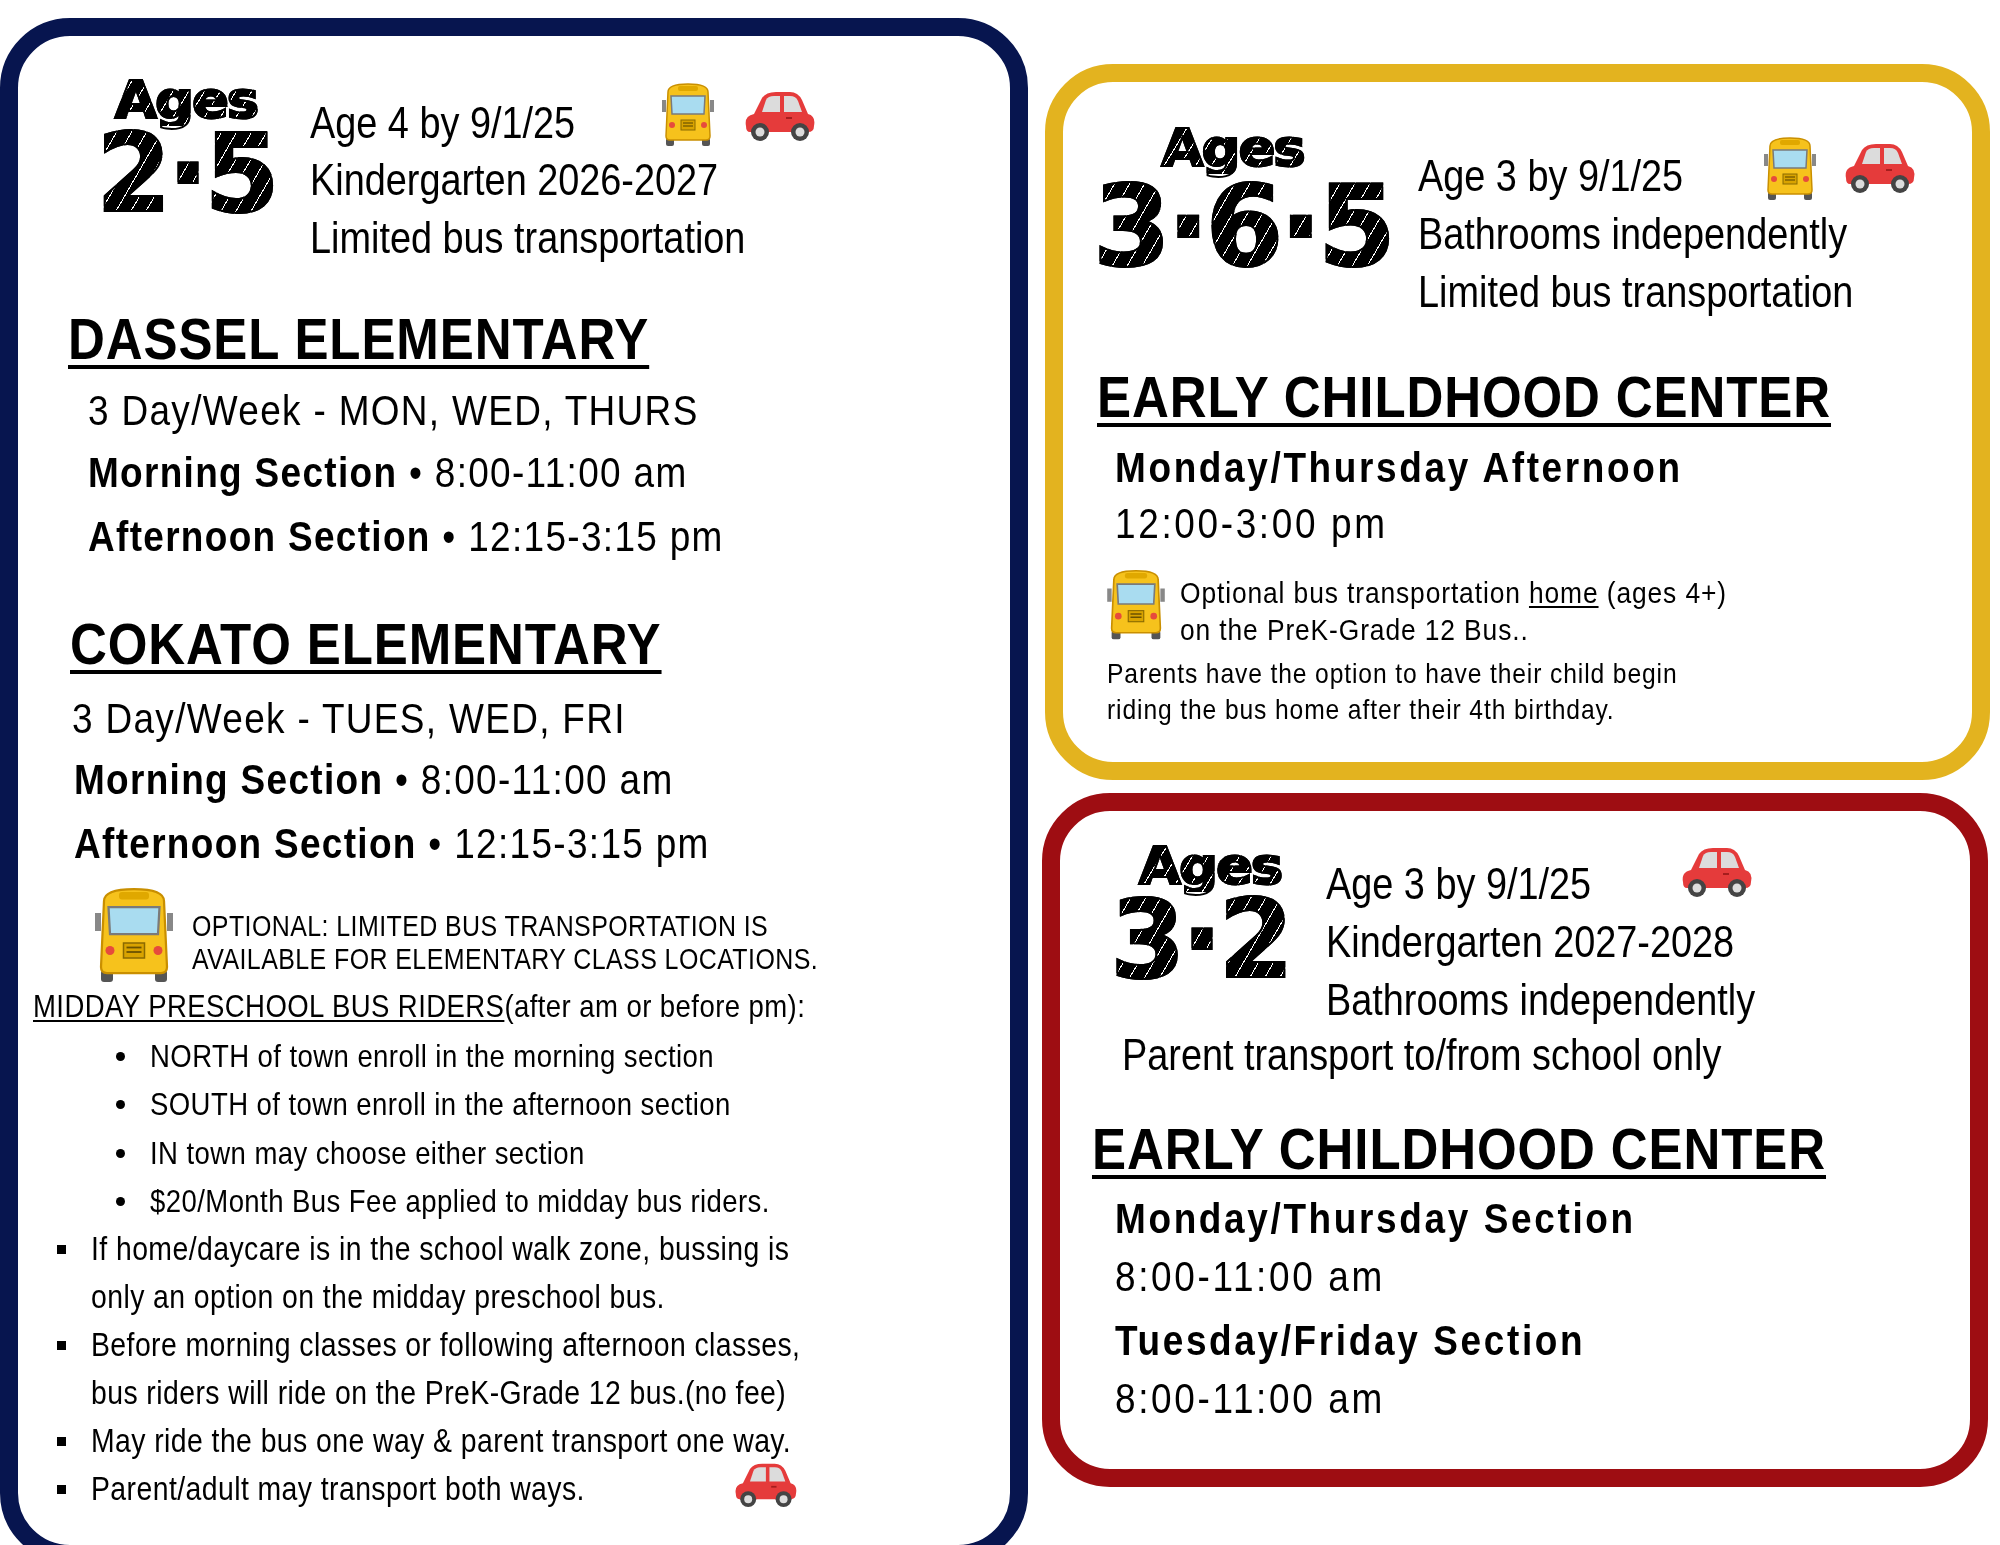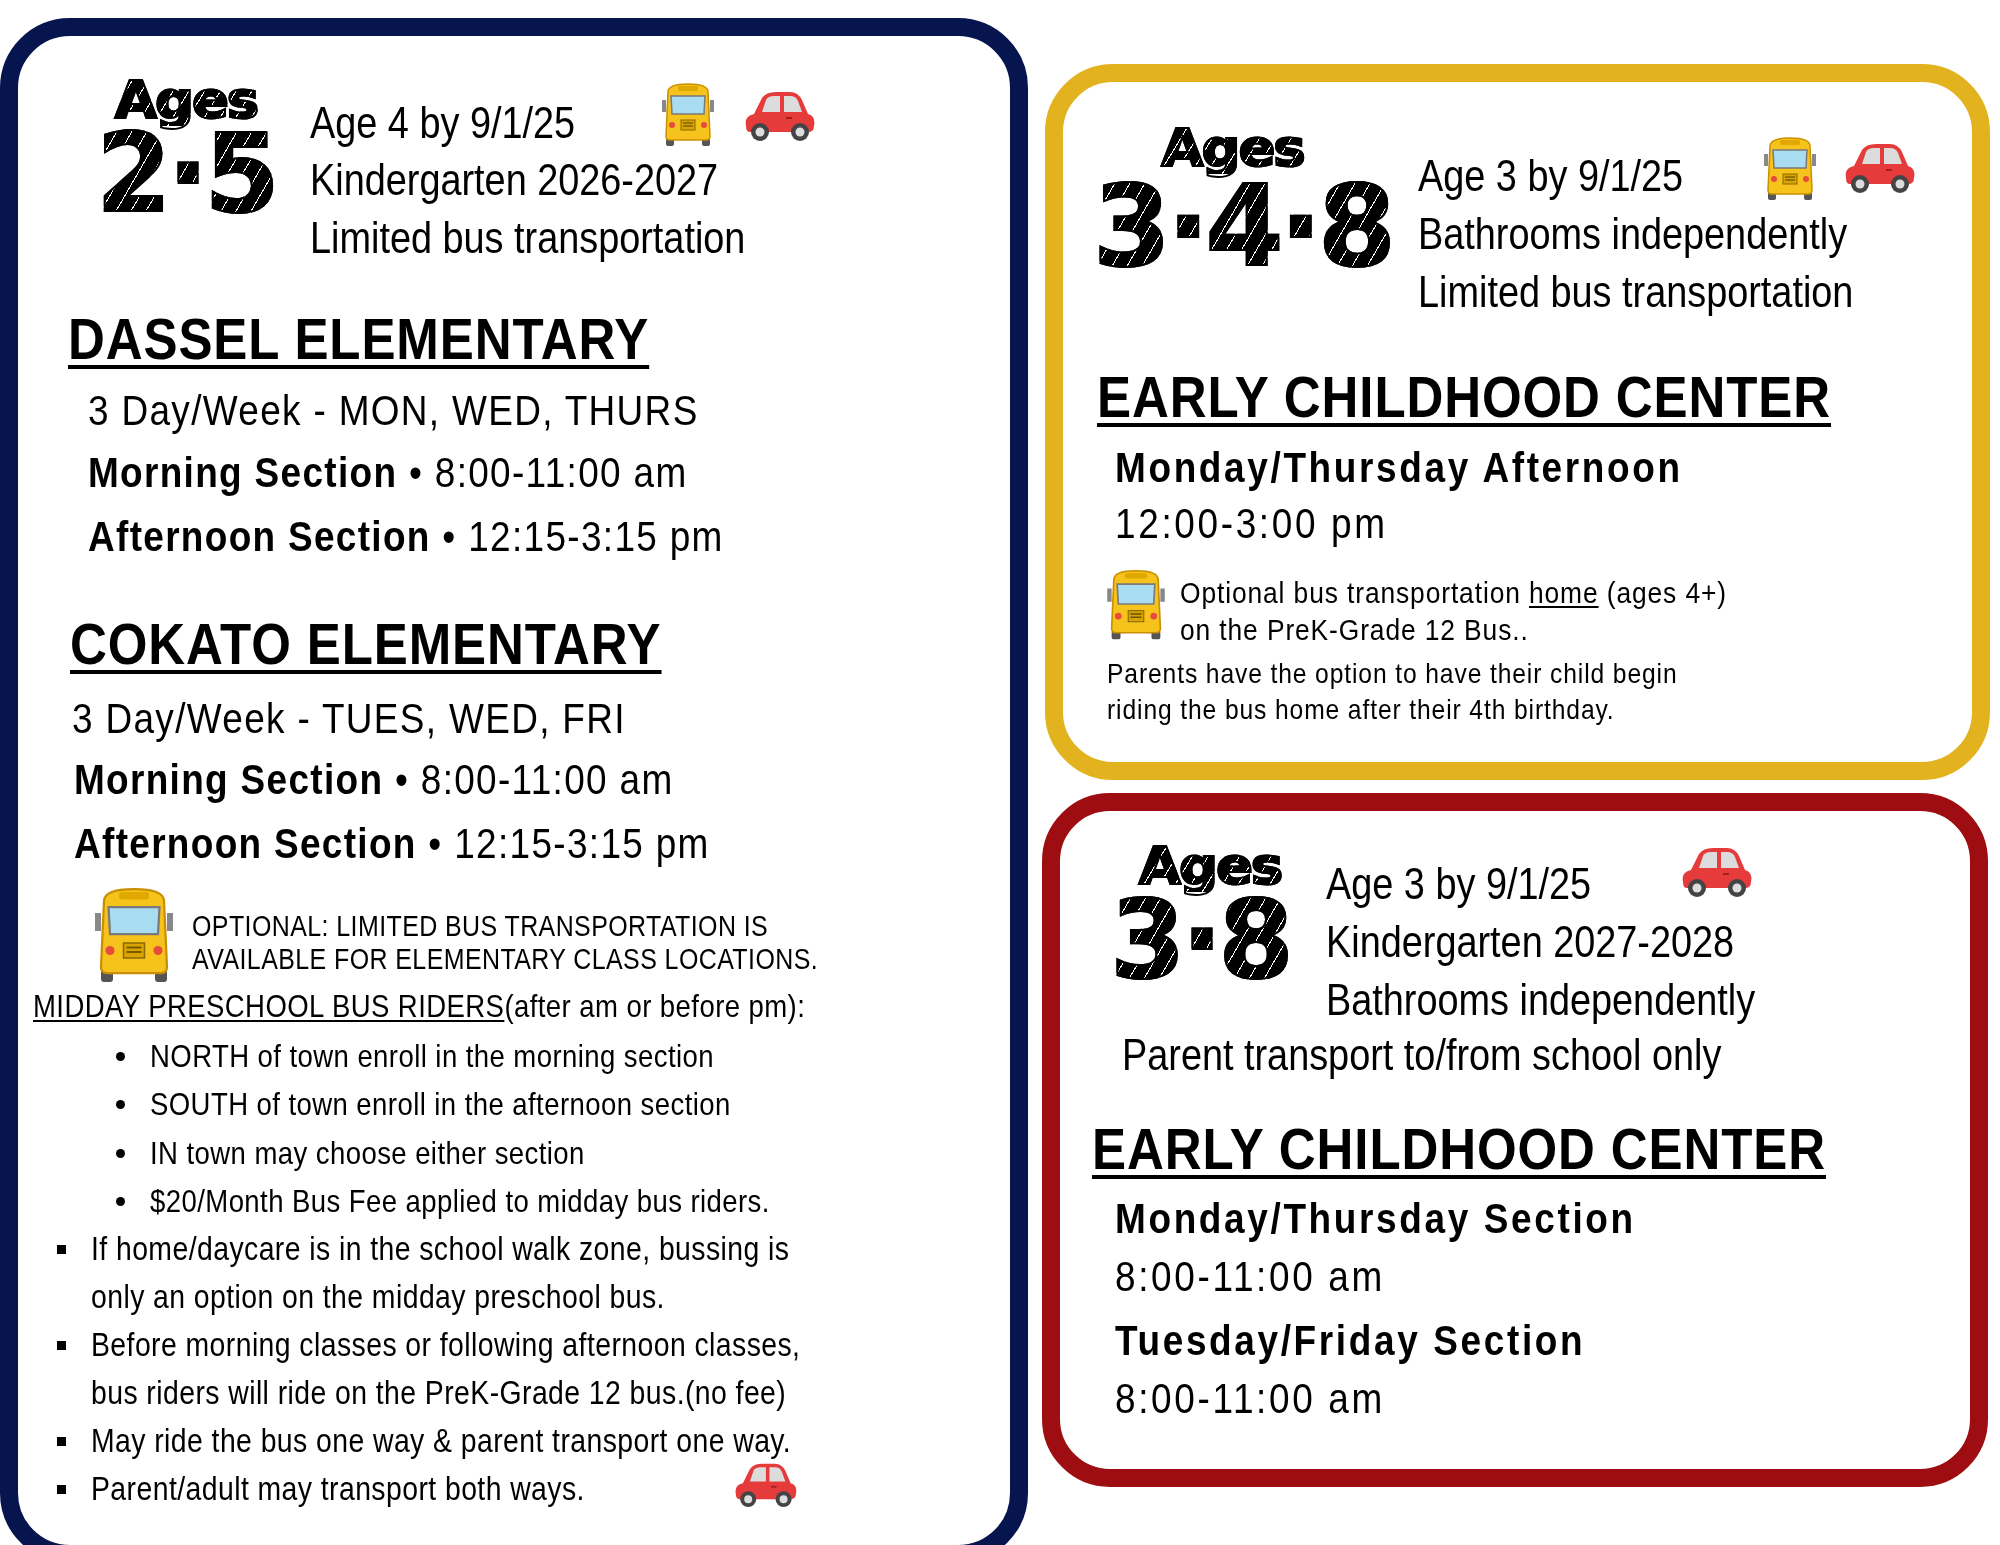--- a/index.html
+++ b/index.html
@@ -121,21 +121,21 @@
 <span class="bullet-sq" style="left:57px; top:1485px;"></span>
 <div class="abs small" style="left:91px; top:1472px; font-size:33px;">Parent/adult may transport both ways.</div>
 <svg class="icon car" style="left:730px; top:1462px; width:70px; height:46px;" viewBox="0 0 78 52">
     <use href="#sym-car"></use>
   </svg>
 
 <div class="panel" id="panel-yellow"></div>
 
 <div class="badge" style="left:1085px; top:122px; width:315px;">
   <span class="ages scribble" style="margin-left:-20px;">Ages</span>
-  <span class="nums scribble" style="font-size:112px; margin-top:-4px;">3·4·8</span>
+  <span class="nums scribble" style="font-size:112px; margin-top:-4px;">3·6·5</span>
 </div>
 
 <div class="abs intro" style="left:1418px; top:154px;">Age 3 by 9/1/25</div>
 <svg class="icon bus" style="left:1762px; top:136px;">
     <use href="#sym-bus"></use>
   </svg>
 <svg class="icon car" style="left:1840px; top:142px;">
     <use href="#sym-car"></use>
   </svg>
 <div class="abs intro" style="left:1418px; top:212px;">Bathrooms independently</div>
@@ -150,21 +150,21 @@
   </svg>
 <div class="abs note" style="left:1180px; top:578px;"><span>Optional bus transportation </span><span class="u">home</span><span> (ages 4+)</span></div>
 <div class="abs note" style="left:1180px; top:615px;">on the PreK-Grade 12 Bus..</div>
 <div class="abs note" style="left:1107px; top:660px; font-size:28px;">Parents have the option to have their child begin</div>
 <div class="abs note" style="left:1107px; top:696px; font-size:28px;">riding the bus home after their 4th birthday.</div>
 
 <div class="panel" id="panel-red"></div>
 
 <div class="badge" style="left:1100px; top:840px; width:200px;">
   <span class="ages scribble" style="margin-left:20px;">Ages</span>
-  <span class="nums scribble" style="font-size:108px; margin-top:-6px;">3·8</span>
+  <span class="nums scribble" style="font-size:108px; margin-top:-6px;">3·2</span>
 </div>
 
 <div class="abs intro" style="left:1326px; top:862px;">Age 3 by 9/1/25</div>
 <svg class="icon car" style="left:1677px; top:846px;">
     <use href="#sym-car"></use>
   </svg>
 <div class="abs intro" style="left:1326px; top:920px;">Kindergarten 2027-2028</div>
 <div class="abs intro" style="left:1326px; top:978px;">Bathrooms independently</div>
 <div class="abs intro" style="left:1122px; top:1033px;">Parent transport to/from school only</div>
 

